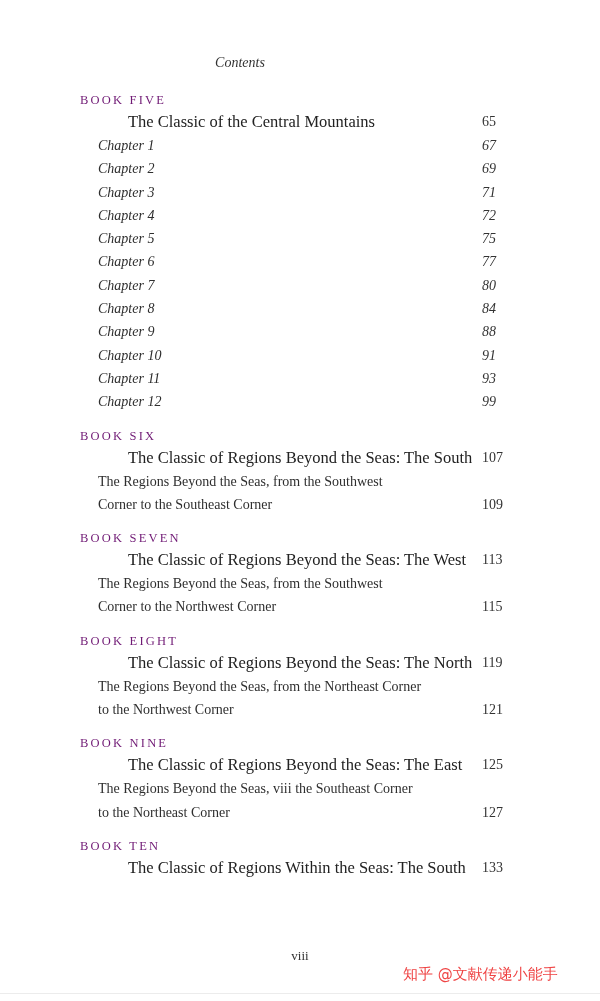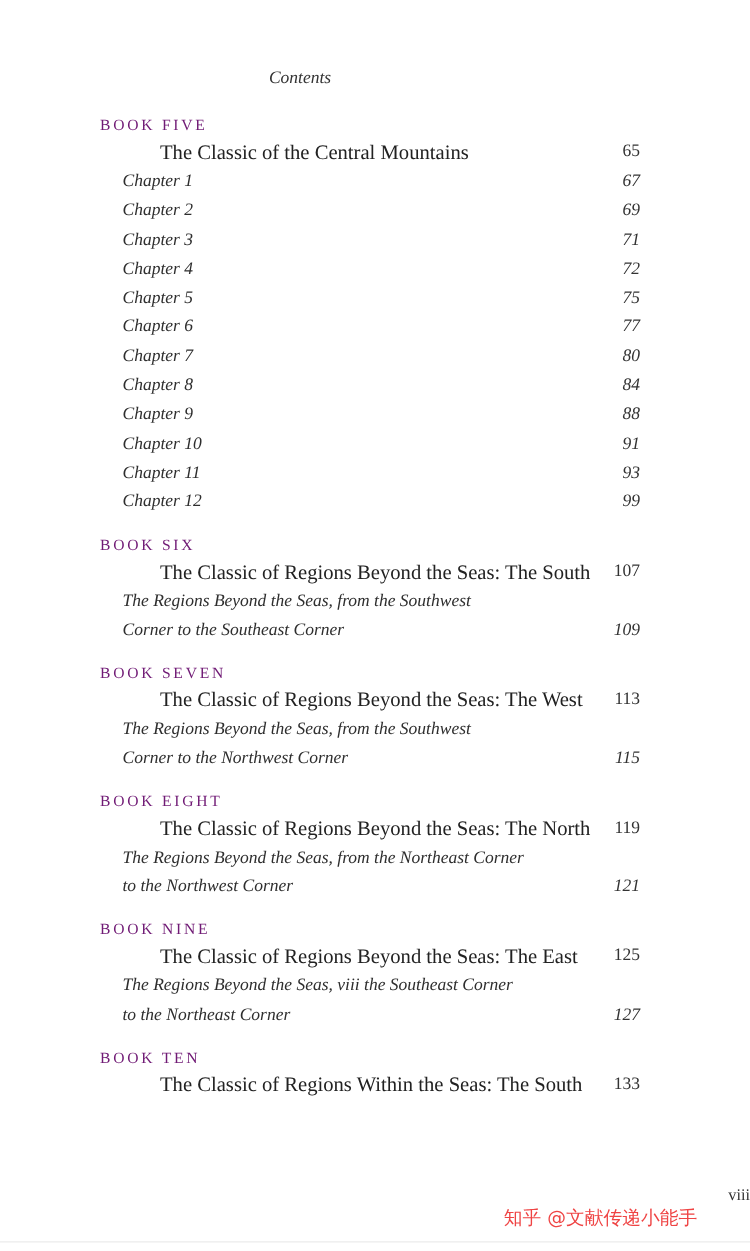--- a/index.html
+++ b/index.html
@@ -14,25 +14,25 @@
     font-style: italic; font-size: 14px; color: #333;
   }
   .toc { position: absolute; top: 90px; left: 80px; width: 432px; }
   .book { margin-bottom: 12px; }
   .book-label {
     font-size: 12.5px; letter-spacing: 2.2px; color: #701a75; height: 20px; line-height: 20px;
   }
   .row { display: flex; justify-content: space-between; align-items: flex-end; }
   .main-title { font-size: 16.5px; line-height: 24px; color: #222; margin-left: 48px; }
   .chapter { font-style: italic; font-size: 14px; line-height: 23.3px; padding-left: 18px; color: #2e2e2e; }
-  .sub-title { font-style: italic; font-size: 14px; line-height: 23.3px; padding-left: 18px; color: #2e2e2e; }
-  .pg { font-size: 14px; color: #333; text-align: right; min-width: 30px; }
+  .sub-title { font-size: 14px; line-height: 23.3px; padding-left: 18px; color: #2e2e2e; }
+  .pg { font-size: 14px; color: #333; min-width: 30px; }
   .main-title .pg { font-size: 14px; }
   .folio {
-    position: absolute; top: 948px; left: 0; width: 600px; text-align: right;
+    position: absolute; top: 948px; left: 0; width: 600px; text-align: center;
     font-size: 13px; color: #333;
   }
   .watermark {
     position: absolute; top: 965px; left: 403px;
     font-family: "DejaVu Sans", sans-serif; font-size: 15px; color: #ef4444;
   }
   .bottom-rule { position: absolute; top: 993px; left: 0; width: 600px; height: 1px; background: #ececec; }
 </style>
 </head>
 <body>

